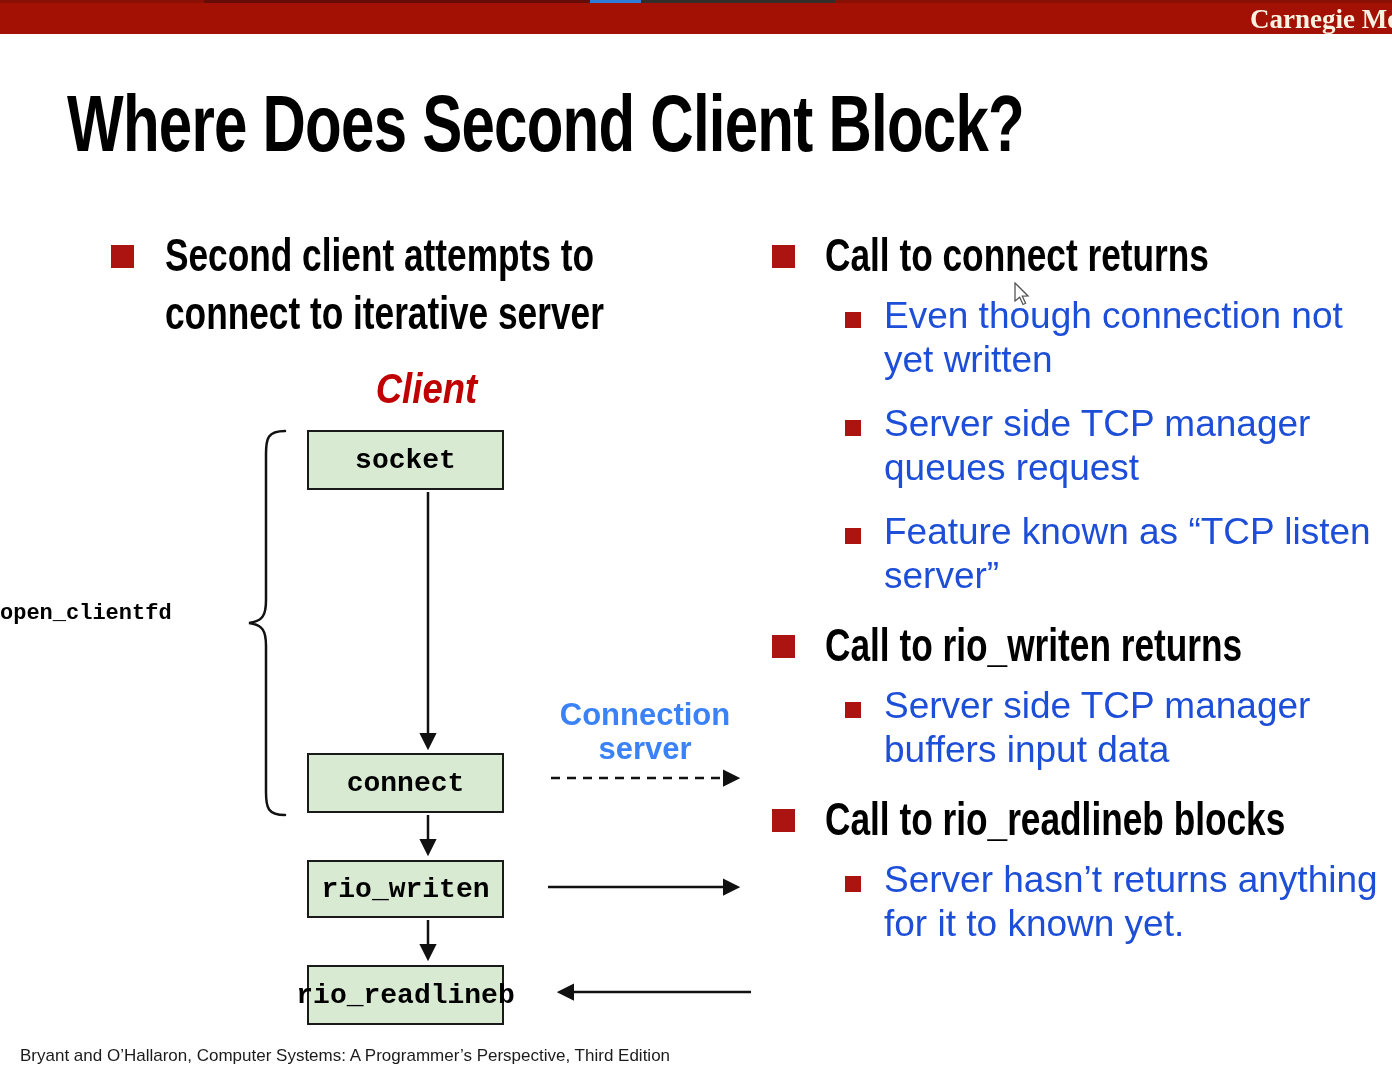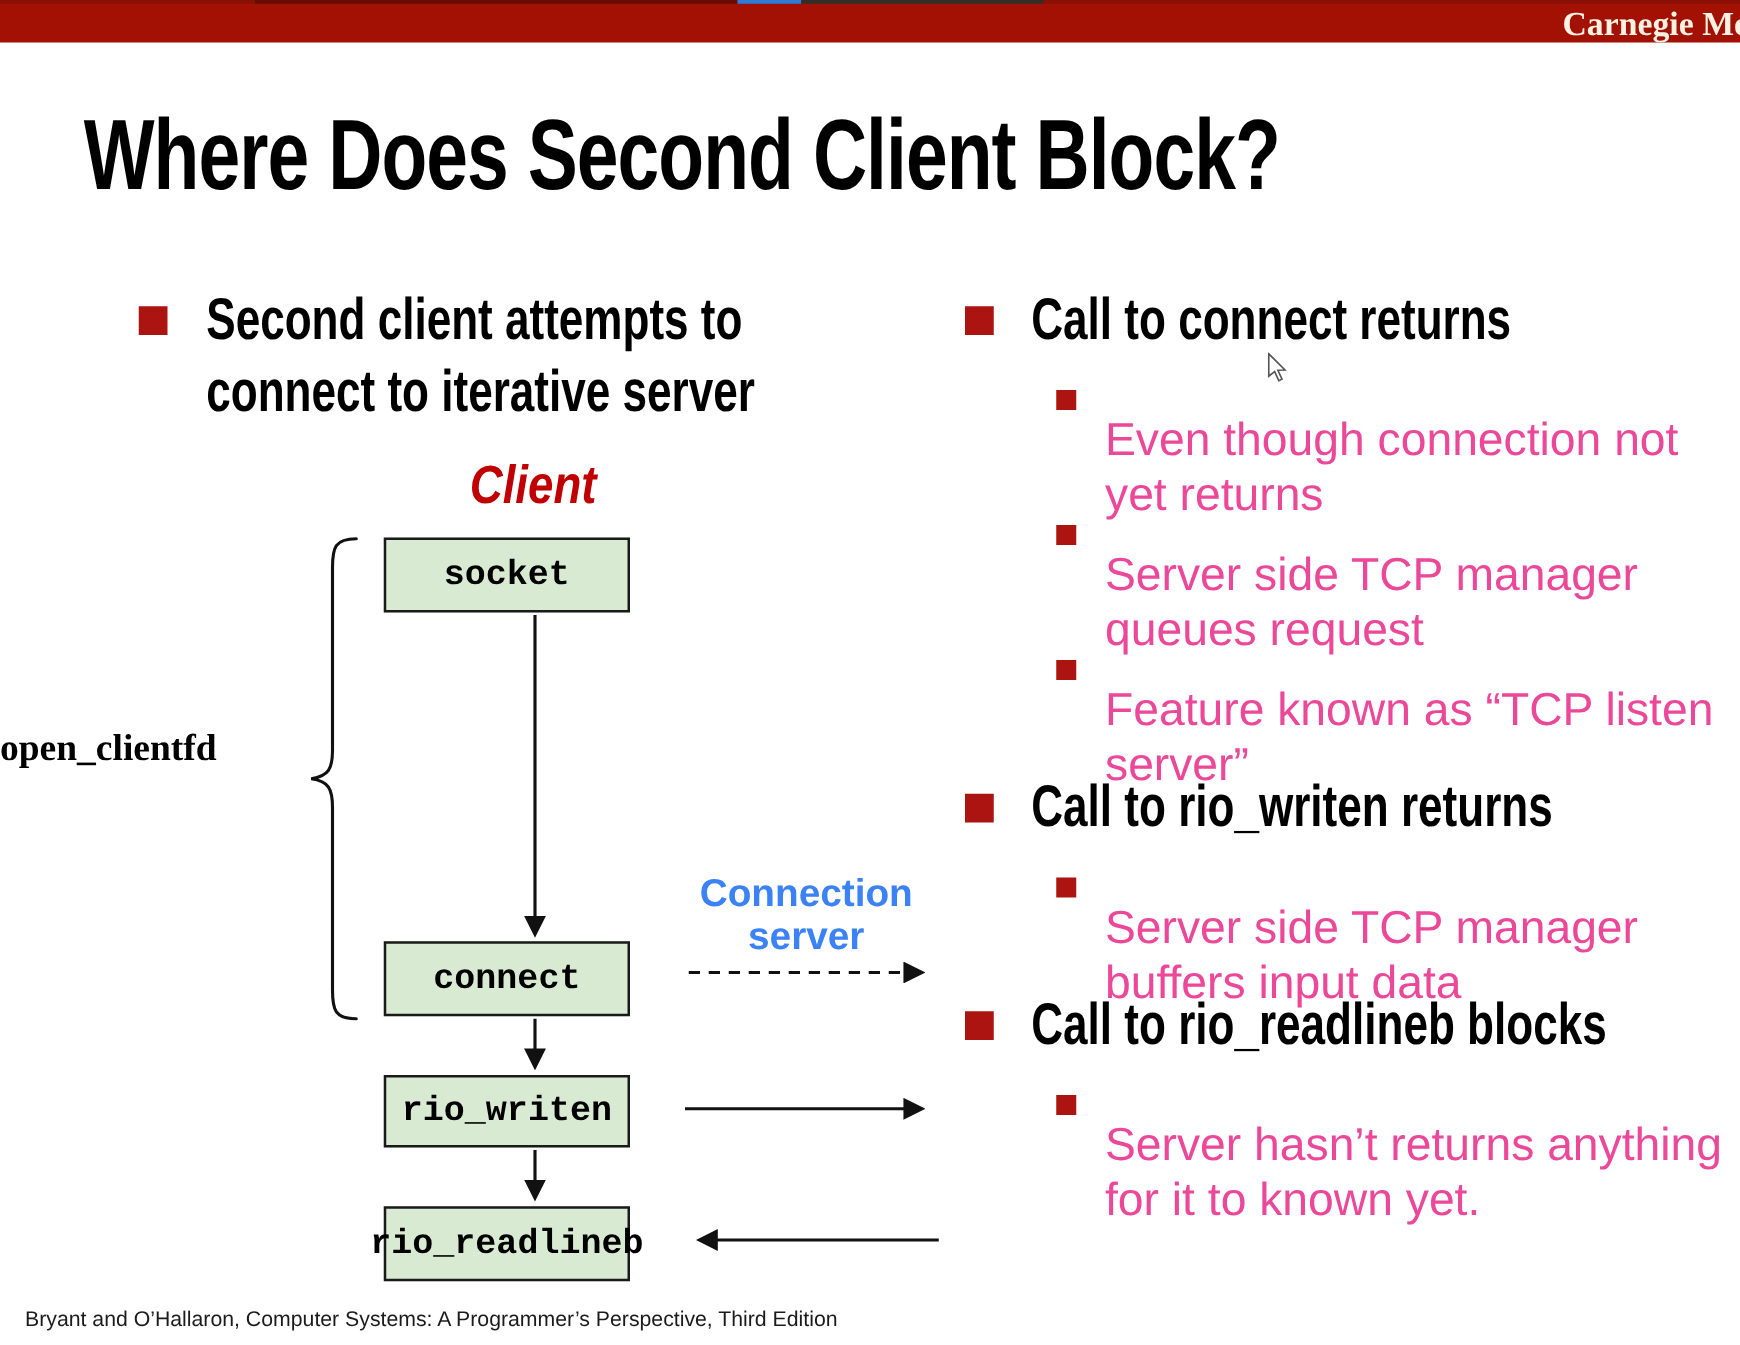--- a/index.html
+++ b/index.html
@@ -27,40 +27,40 @@
     position:absolute;left:67px;top:78px;margin:0;white-space:nowrap;
     font-size:80px;font-weight:bold;color:#000;letter-spacing:-1px;
     transform:scaleX(0.75);transform-origin:0 0;
   }
 
   .h1t{
     position:absolute;white-space:nowrap;font-weight:bold;font-size:47px;color:#000;
     transform:scaleX(0.75);transform-origin:0 0;
   }
   .body-line{
-    position:absolute;white-space:nowrap;font-size:37px;color:#ec4899;margin-top:36px;
+    position:absolute;white-space:nowrap;font-size:37px;color:#1d4ed8;
   }
   .bullet-lg{position:absolute;width:23px;height:23px;background:var(--bullet_red,#ab1410)}
   .bullet-sm{position:absolute;width:16px;height:16px;background:var(--bullet_red,#ab1410)}
 
   .client-label{
     position:absolute;left:307px;top:364px;width:239px;text-align:center;
     font-size:43px;font-weight:bold;font-style:italic;color:var(--client_red,#c00000);
     transform:scaleX(0.85);transform-origin:50% 0;white-space:nowrap;
   }
 
   .fnbox{
     position:absolute;left:307px;width:197px;box-sizing:border-box;
     background:var(--box_green,#d9ead3);border:2.5px solid var(--box_border,#1a1a1a);
     display:flex;align-items:center;justify-content:center;
     font-family:"Liberation Mono",monospace;font-weight:bold;font-size:28px;color:#000;
   }
   .mono-label{
-    position:absolute;left:0;top:582px;white-space:nowrap;
-    font-family:Liberation Serif, serif;font-weight:bold;font-size:30px;color:#000;
+    position:absolute;left:0;top:601px;white-space:nowrap;
+    font-family:Liberation Mono, monospace;font-weight:bold;font-size:22px;color:#000;
   }
   .connreq{
     position:absolute;left:545px;width:200px;text-align:center;white-space:nowrap;
     font-size:31px;font-weight:bold;color:#3b82f6;
   }
   .footer{
     position:absolute;left:20px;top:1046px;white-space:nowrap;
     font-size:17px;color:#1b1b1b;
   }
   svg.overlay{position:absolute;left:0;top:0;pointer-events:none}
@@ -109,21 +109,21 @@
   <line x1="551" y1="778" x2="735" y2="778" stroke="#111" stroke-width="2.5" stroke-dasharray="9 7" marker-end="url(#ah)"></line>
   <line x1="548" y1="887" x2="735" y2="887" stroke="#111" stroke-width="2.5" marker-end="url(#ah)"></line>
   <line x1="751" y1="992" x2="562" y2="992" stroke="#111" stroke-width="2.5" marker-end="url(#ah)"></line>
 </svg>
 
 <div class="bullet-lg" style="left:772px;top:245px"></div>
 <div class="h1t" style="left:825px;top:227px">Call to connect returns</div>
 
 <div class="bullet-sm" style="left:845px;top:312px"></div>
 <div class="body-line" style="left:884px;top:295px">Even though connection not</div>
-<div class="body-line" style="left:884px;top:339px">yet returns</div>
+<div class="body-line" style="left:884px;top:339px">yet written</div>
 
 <div class="bullet-sm" style="left:845px;top:420px"></div>
 <div class="body-line" style="left:884px;top:403px">Server side TCP manager</div>
 <div class="body-line" style="left:884px;top:447px">queues request</div>
 
 <div class="bullet-sm" style="left:845px;top:528px"></div>
 <div class="body-line" style="left:884px;top:511px">Feature known as “TCP listen</div>
 <div class="body-line" style="left:884px;top:555px">server”</div>
 
 <div class="bullet-lg" style="left:772px;top:635px"></div>

